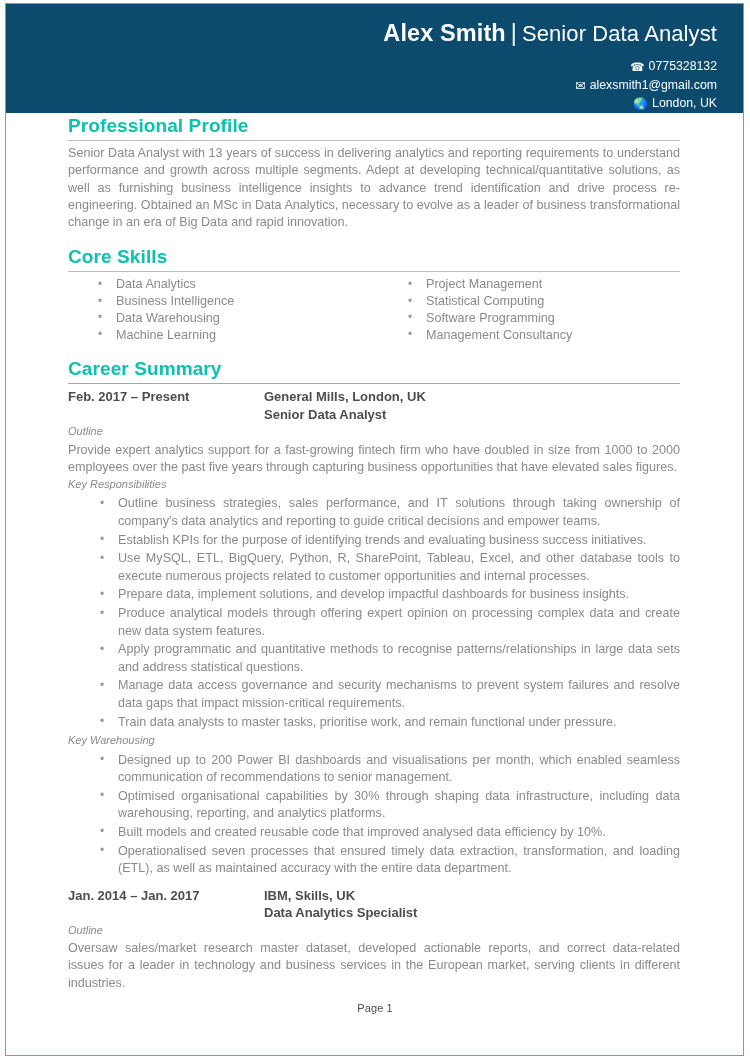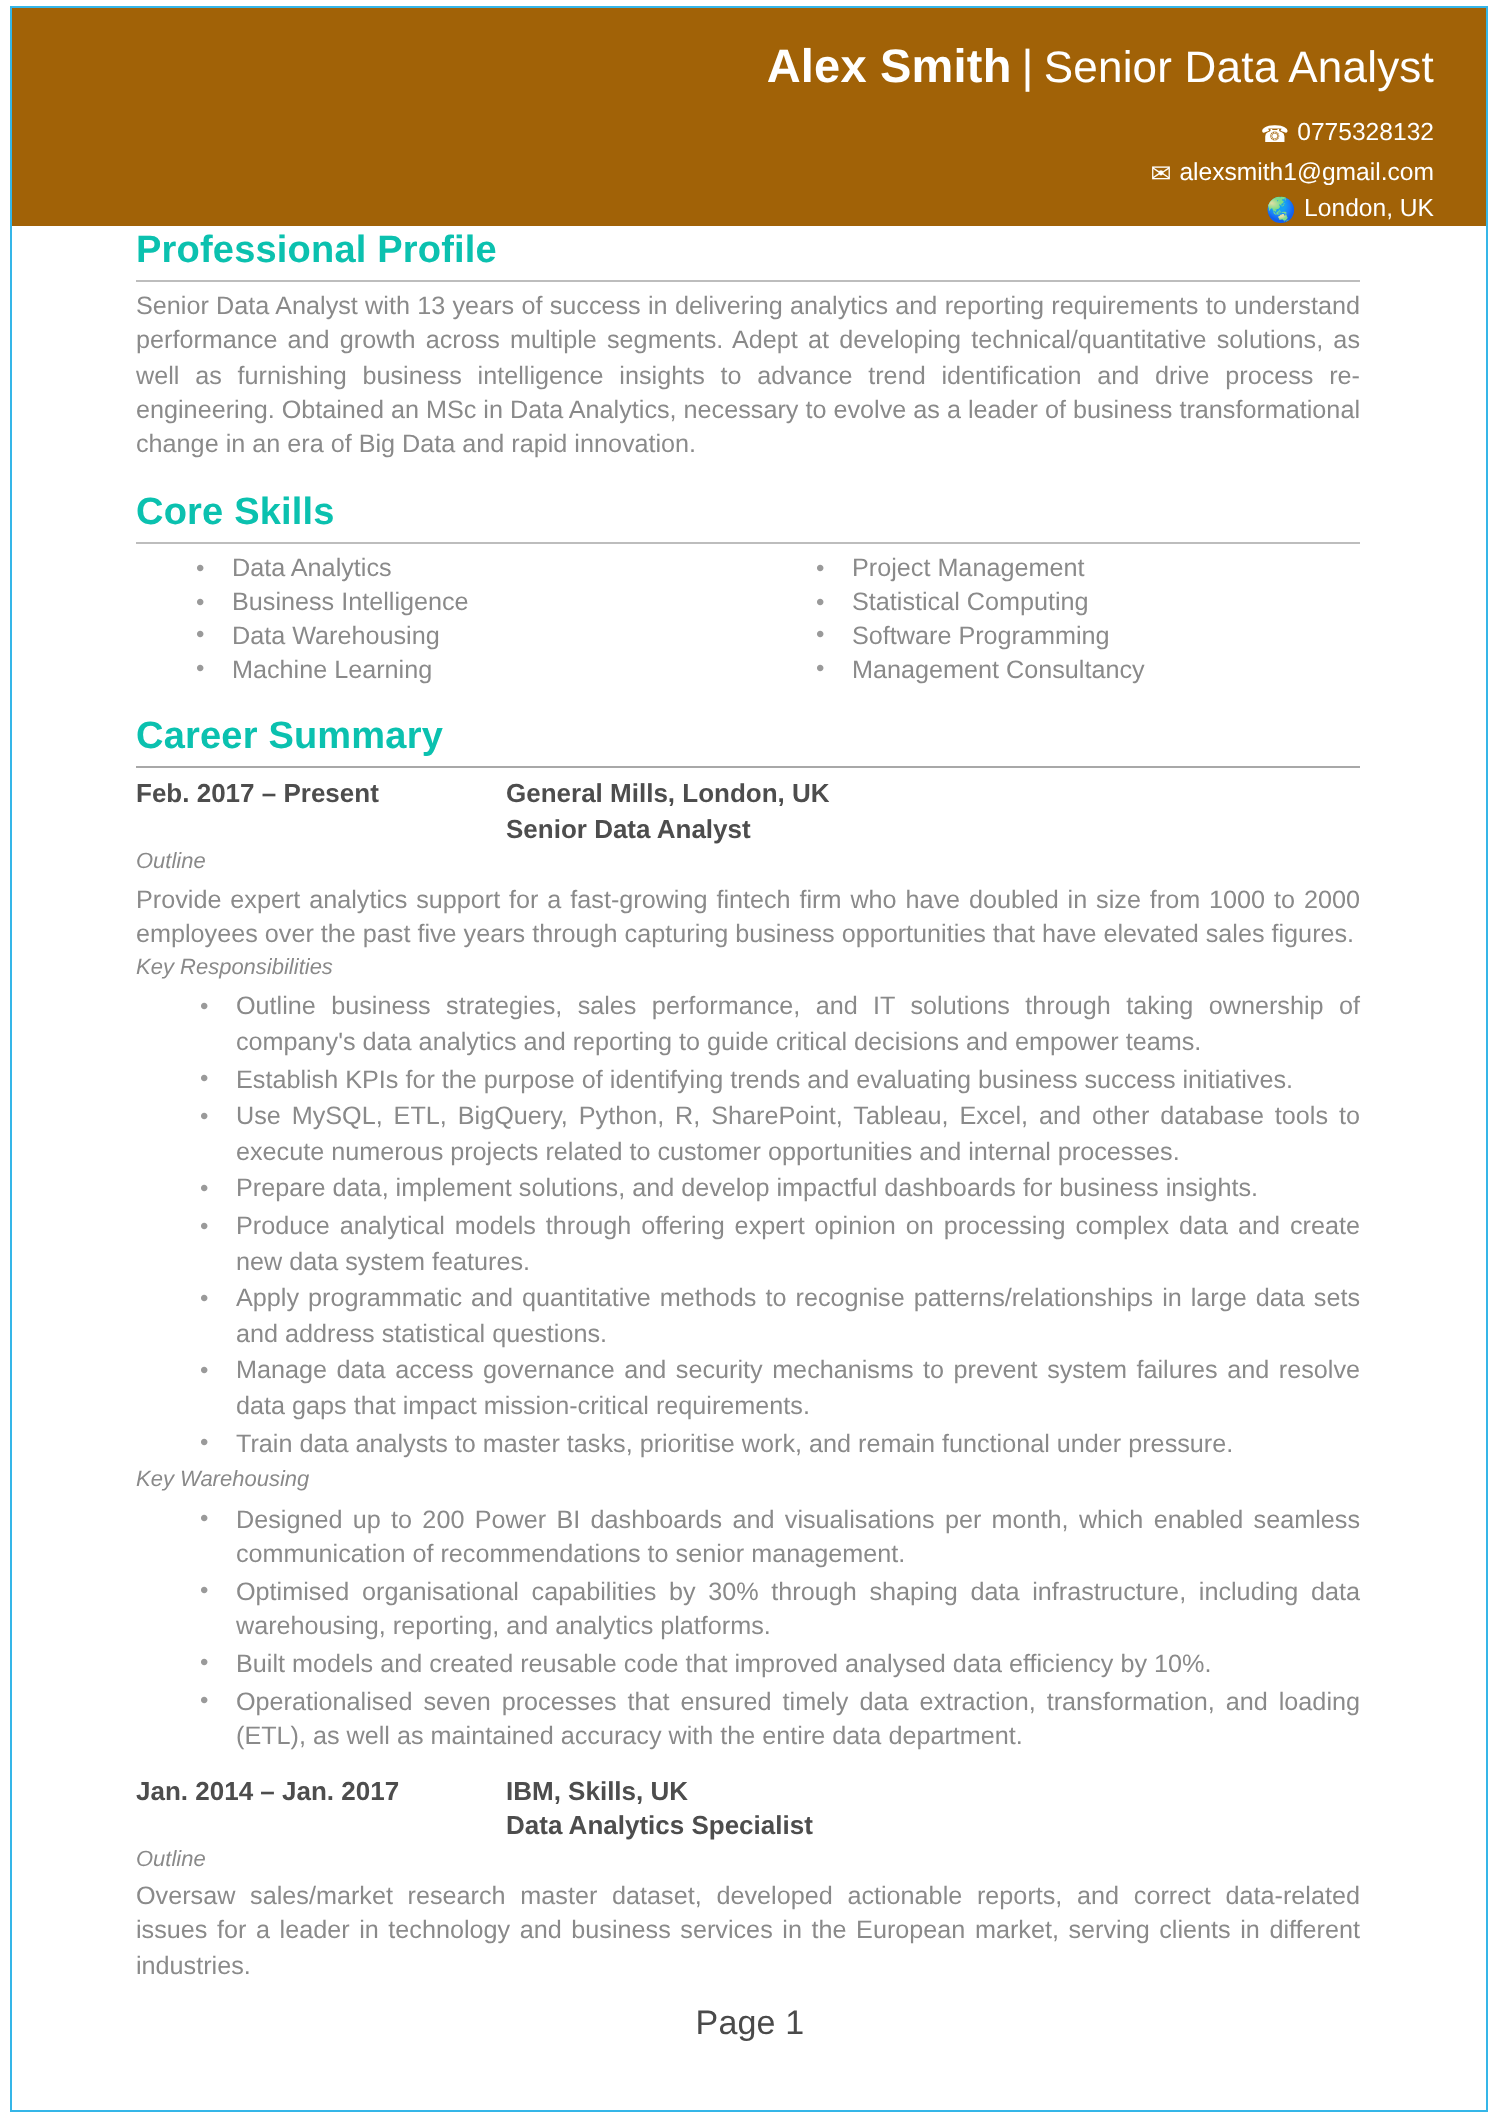--- a/index.html
+++ b/index.html
@@ -36,21 +36,21 @@
     pointer-events: none;
   }
 
   
   .header-band {
     position: absolute;
     left: 6px;
     top: 4px;
     width: 737px;
     height: 109px;
-    background: #a16207;
+    background: #0c4a6e;
     box-sizing: border-box;
     padding: 14px 26px 0 0;
     text-align: right;
     color: #ffffff;
   }
   .name-line {
     font-size: 23px;
     line-height: 30px;
     white-space: nowrap;
     letter-spacing: 0.1px;
@@ -171,20 +171,21 @@
   }
 
   
   .job-head {
     display: flex;
     color: #4d4d4d;
     font-weight: bold;
     font-size: 13px;
     line-height: 17.5px;
     margin-top: 2px;
+    gap: 11px;
   }
   .job-dates {
     width: 185px;
     flex: 0 0 185px;
     white-space: nowrap;
   }
   .job-meta { flex: 1; }
   .job-company { display: block; }
   .job-role { display: block; }
 
@@ -211,21 +212,21 @@
   .gap-sm { height: 6px; }
   .gap-md { height: 13px; }
 
   .footer {
     position: absolute;
     left: 0;
     top: 1002px;
     width: 750px;
     text-align: center;
     color: #4a4a4a;
-    font-size: 17px;
+    font-size: 11px;
     letter-spacing: 0.1px;
   }
 </style>
 </head>
 <body>
 
 <div class="page">
 
   <div class="page-border"></div>
 

